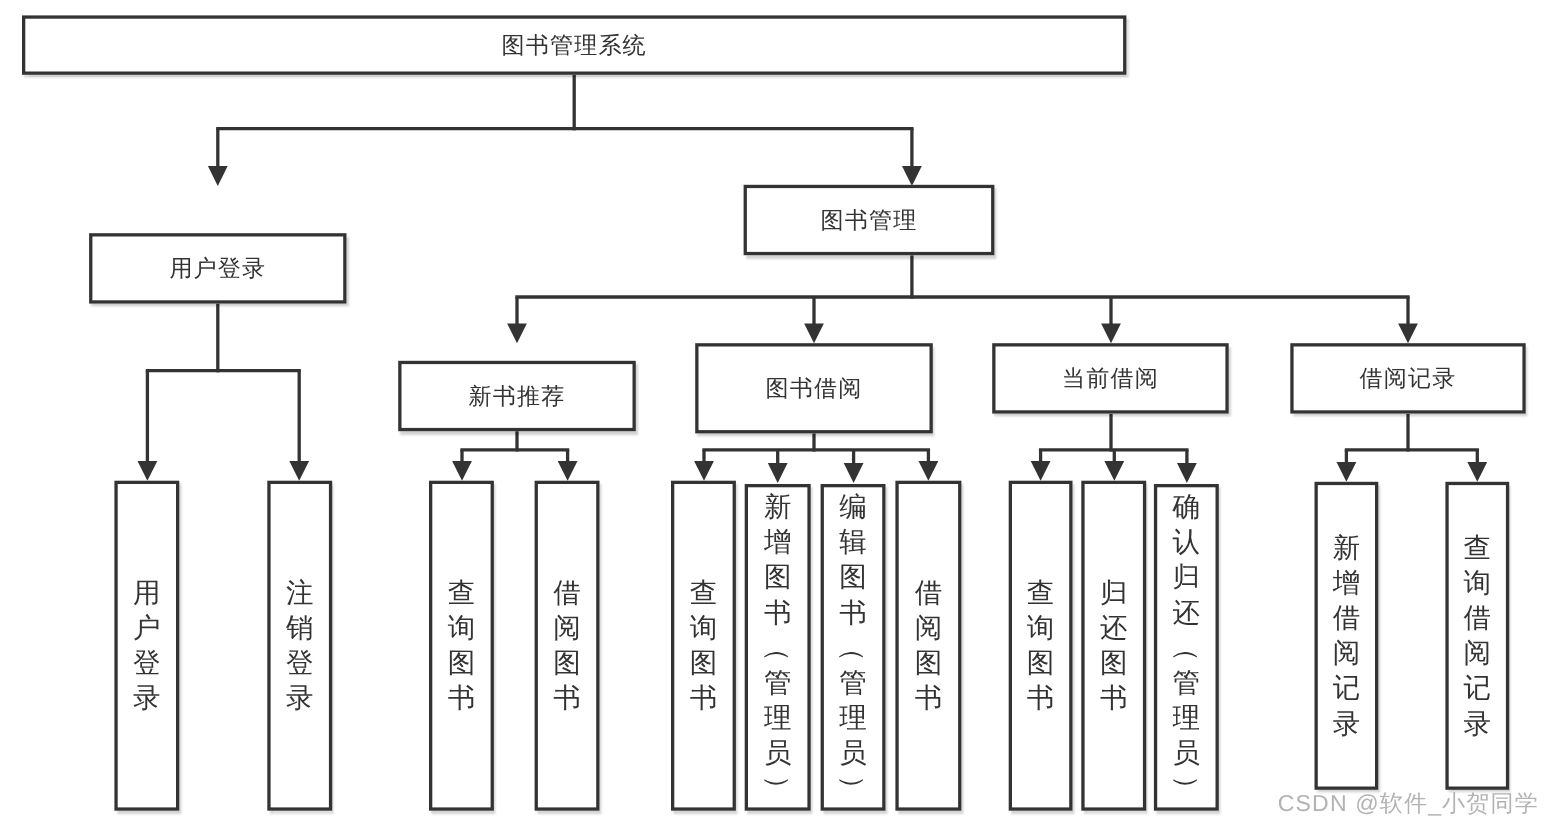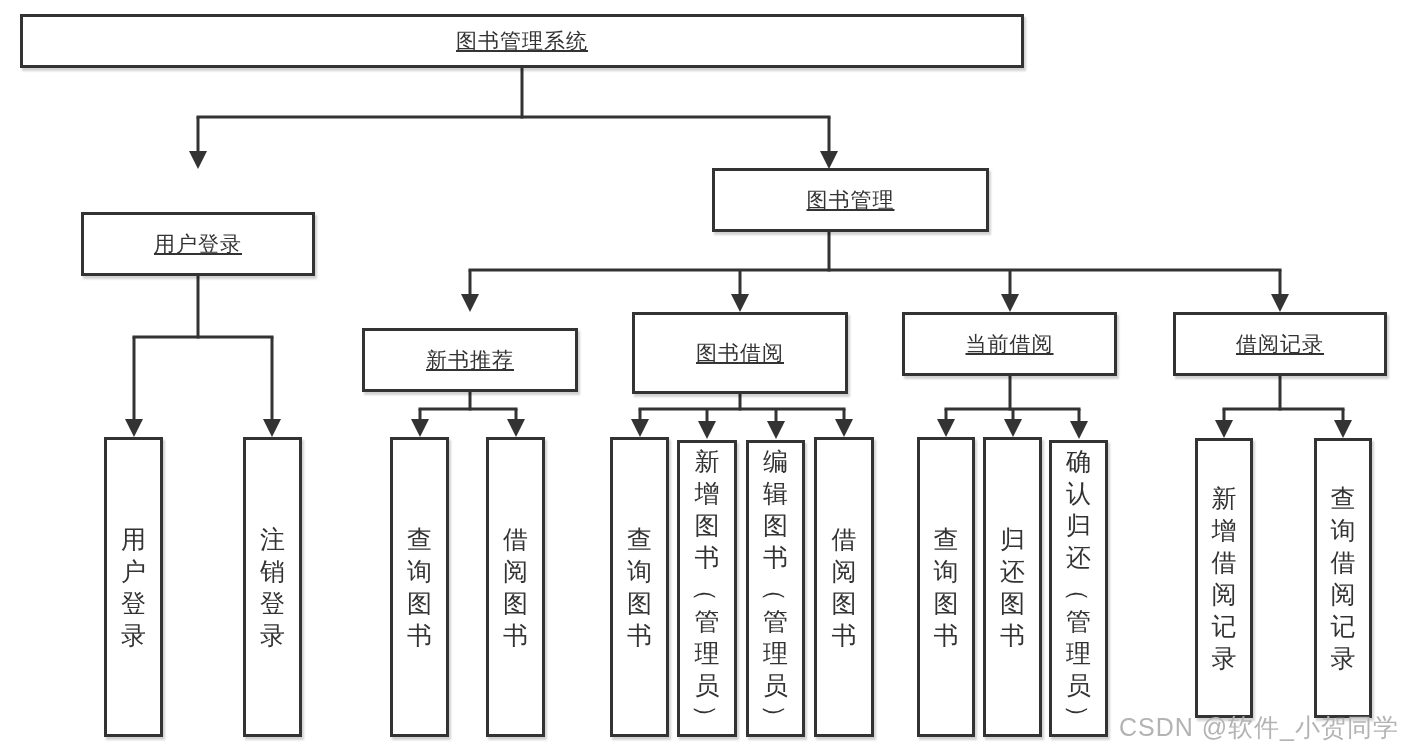--- a/index.html
+++ b/index.html
@@ -32,40 +32,39 @@
     display:flex;
     align-items:center;
     justify-content:center;
     color:var(--text);
     box-shadow:2px 3px 2px rgba(0,0,0,0.18);
   }
   .box.h{
     font-size:21px;
     letter-spacing:1px;
     white-space:nowrap;
-    text-decoration:underline;
   }
   .box.v{
     flex-direction:column;
   }
   .vch{
     display:block;
     width:100%;
     text-align:center;
     font-size:25px;
     line-height:32px;
   }
   .vch.rot{
     transform:rotate(90deg);
   }
   .watermark{
     position:absolute;
     right:6px;
     bottom:3px;
-    font-size:25px;
+    font-size:21px;
     letter-spacing:1px;
     color:var(--watermark);
     white-space:nowrap;
     z-index:5;
   }
 </style>
 </head>
 <body>
 
 <div class="stage">
@@ -128,21 +127,21 @@
     <line x1="1222.5" y1="409" x2="1344.5" y2="409"></line>
     <line x1="1224" y1="409" x2="1224" y2="421"></line>
     <polygon points="1224,438 1215,420 1233,420"></polygon>
     <line x1="1343" y1="409" x2="1343" y2="421"></line>
     <polygon points="1343,438 1334,420 1352,420"></polygon>
   </svg>
 
   <div class="box h" style="left:20px;top:14px;width:1004px;height:54px;">图书管理系统</div>
 
   <div class="box h" style="left:81px;top:168px;width:234px;height:64px;margin-top:44px;">用户登录</div>
-  <div class="box h" style="left:712px;top:168px;width:277px;height:64px;">图书管理</div>
+  <div class="box h" style="left:676px;top:168px;width:228px;height:64px;">图书管理</div>
 
   <div class="box h" style="left:362px;top:328px;width:216px;height:64px;">新书推荐</div>
   <div class="box h" style="left:632px;top:312px;width:216px;height:82px;">图书借阅</div>
   <div class="box h" style="left:1173px;top:312px;width:214px;height:64px;">借阅记录</div>
   <div class="box h" style="left:902px;top:312px;width:215px;height:64px;">当前借阅</div>
 
   <div class="box v" style="left:104px;top:437px;width:59px;height:300px;">
       <span class="vch">用</span>
       <span class="vch">户</span>
       <span class="vch">登</span>

